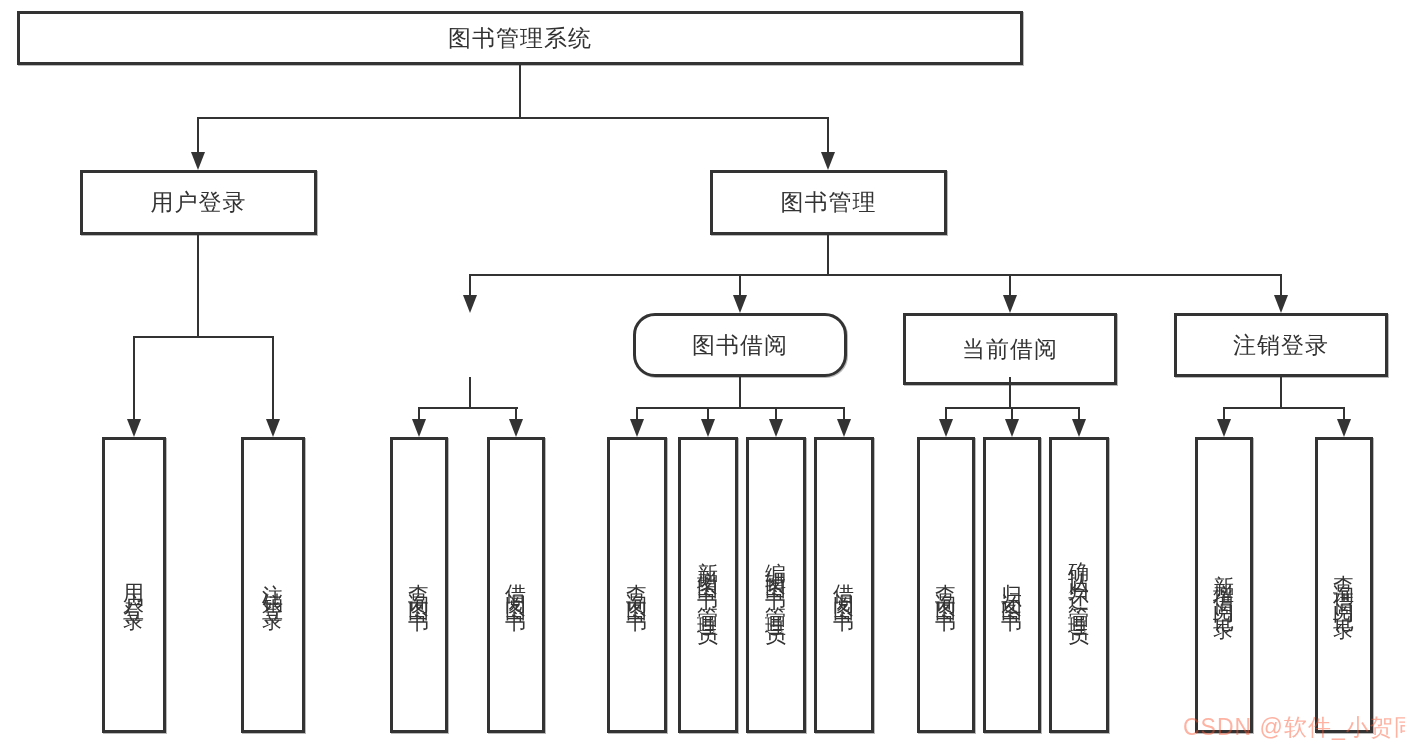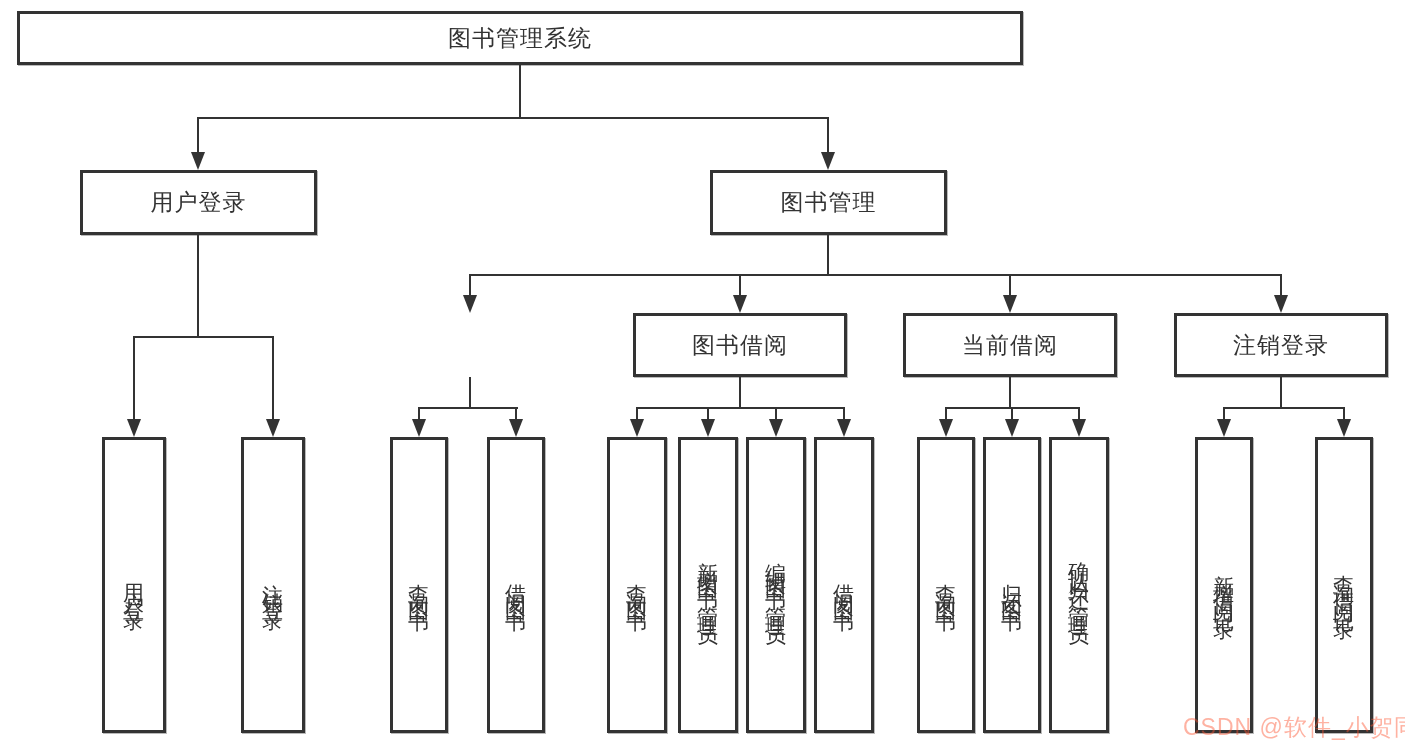--- a/index.html
+++ b/index.html
@@ -64,24 +64,24 @@
   <div class="h" style="left:469px; top:274px; width:813px;"></div>
   <div class="v" style="left:469px;  top:274px; height:21px;"></div>
   <div class="arrow" style="left:463px;  top:295px;"></div>
   <div class="v" style="left:739px;  top:274px; height:21px;"></div>
   <div class="arrow" style="left:733px;  top:295px;"></div>
   <div class="v" style="left:1009px; top:274px; height:21px;"></div>
   <div class="arrow" style="left:1003px; top:295px;"></div>
   <div class="v" style="left:1280px; top:274px; height:21px;"></div>
   <div class="arrow" style="left:1274px; top:295px;"></div>
 
-  <div class="box hbox" style="left:633px; top:313px; width:214px; height:64px;">
+  <div class="box hbox" style="left:633px; top:313px; width:214px; height:64px;border-radius:22px;">
     <span>图书借阅</span>
   </div>
-  <div class="box hbox" style="left:903px; top:313px; width:214px; height:64px;">
+  <div class="box hbox" style="left:903px; top:313px; width:214px; height:72px;">
     <span>当前借阅</span>
   </div>
   <div class="box hbox" style="left:1174px; top:313px; width:214px; height:64px;">
     <span>注销登录</span>
   </div>
 
   <div class="v" style="left:469px; top:377px; height:30px;"></div>
   <div class="h" style="left:418px; top:407px; width:100px;"></div>
   <div class="v" style="left:418px; top:407px; height:12px;"></div>
   <div class="arrow" style="left:412px; top:419px;"></div>

